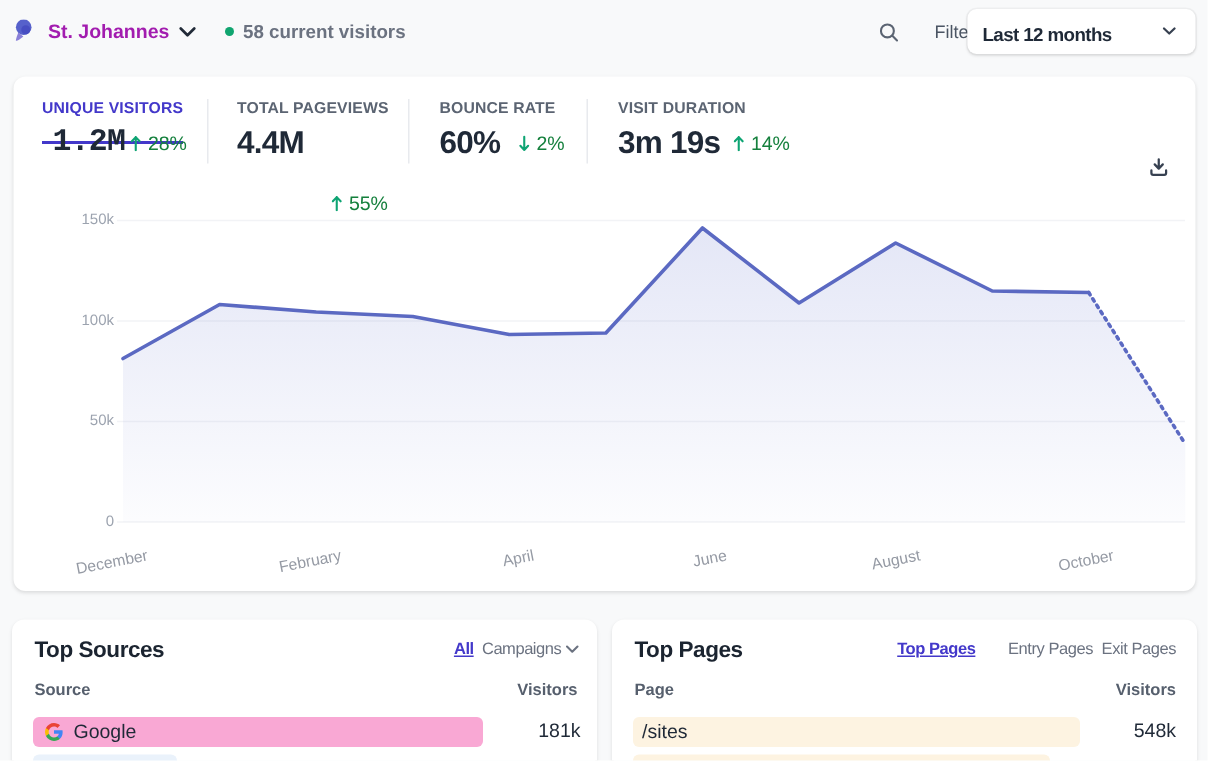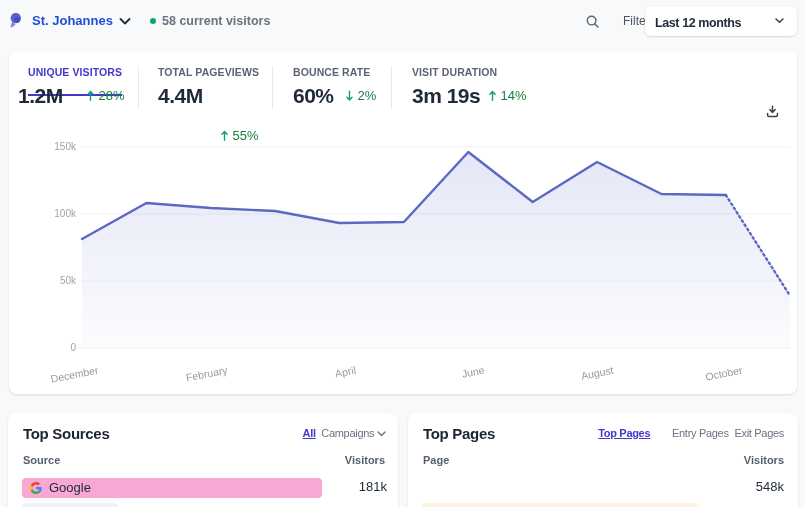--- a/index.html
+++ b/index.html
@@ -2,21 +2,21 @@
 <html><head>
 <meta charset="utf-8">
 <style>
   * { margin:0; padding:0; box-sizing:border-box; }
   html,body { width:805px; height:507px; overflow:hidden; }
   body { background:#f8f9fa; font-family:"Liberation Sans", sans-serif; position:relative; }
   .abs { position:absolute; }
   .card { position:absolute; background:#fff; border-radius:8px; box-shadow:0 1px 3px rgba(0,0,0,0.08), 0 1px 2px rgba(0,0,0,0.04); }
 
   
-  .site-name { left:32px; top:13px; font-size:13px; font-weight:bold; color:#1d4ed8; }
+  .site-name { left:32px; top:13px; font-size:13px; font-weight:bold; color:#a21caf; }
   .cur-vis { left:162px; top:14px; font-size:12.5px; font-weight:bold; color:#6b7280; }
   .filter-txt { left:623px; top:14px; font-size:12px; color:#4b5563; }
   .dropdown { left:645px; top:6px; width:152px; height:30px; background:#fff; border-radius:6px;
      box-shadow:0 1px 2px rgba(0,0,0,0.10), 0 0 0 1px rgba(0,0,0,0.03); }
   .dropdown span { position:absolute; left:10px; top:9.5px; font-size:12.5px; letter-spacing:-0.4px; font-weight:bold; color:#1f2937; }
 
   
   .stat-label { position:absolute; top:15px; font-size:10.5px; font-weight:bold; letter-spacing:0.1px; color:#5b6472; white-space:nowrap; }
   .lab-active { color:#4338ca; display:inline-block; line-height:10.5px; padding-bottom:16px; border-bottom:2px solid #4338ca; }
   .stat-value { position:absolute; top:33px; font-size:21px; letter-spacing:-0.5px; font-weight:bold; color:#1f2937; white-space:nowrap; }
@@ -54,21 +54,21 @@
 <div class="abs dropdown">
     <span>Last 12 months</span>
   <svg style="position:absolute; right:13.5px; top:12px;" width="9" height="6" viewBox="0 0 9 6">
       <path d="M1 1 L4.5 4.3 L8 1" fill="none" stroke="#374151" stroke-width="1.5" stroke-linecap="round" stroke-linejoin="round"></path>
     </svg>
 </div>
 
 <div class="card" style="left:9px; top:51px; width:788px; height:343px;">
 
   <div class="stat-label" style="left:19px;"><span class="lab-active">UNIQUE VISITORS</span></div>
-  <div class="stat-value" style="left:9px;">1.2M</div>
+  <div class="stat-value" style="left:26px;font-family:Liberation Mono, monospace;">1.2M</div>
   <div class="delta" style="left:77px;"><svg width="9" height="11" viewBox="0 0 9 11" style="vertical-align:-1px;">
         <path d="M4.5 10.2 L4.5 1.4 M1.9 4.2 L4.5 1.4 L7.1 4.2" fill="none" stroke="#0ea473" stroke-width="1.4" stroke-linecap="round" stroke-linejoin="round"></path>
       </svg> 28%</div>
 
   <div class="vline" style="left:129px;"></div>
   <div class="stat-label" style="left:149px;">TOTAL PAGEVIEWS</div>
   <div class="stat-value" style="left:149px;text-align:right;">4.4M</div>
   <div class="delta" style="left:211px;margin-top:40px;"><svg width="9" height="11" viewBox="0 0 9 11" style="vertical-align:-1px;">
         <path d="M4.5 10.2 L4.5 1.4 M1.9 4.2 L4.5 1.4 L7.1 4.2" fill="none" stroke="#0ea473" stroke-width="1.4" stroke-linecap="round" stroke-linejoin="round"></path>
       </svg> 55%</div>
@@ -145,15 +145,18 @@
   </div>
   <div class="bar-value" style="right:11px;">181k</div>
   <div class="bar-row" style="left:14px; top:90px; width:96px; background:#eaf2fb;"></div>
 </div>
 
 <div class="card" style="left:408px; top:413px; width:390px; height:110px;">
   <div class="card-title">Top Pages</div>
   <div class="tabs" style="right:14px;"><span class="tab-active">Top Pages</span> <span style="margin-left:3px;padding-left:16px;">Entry Pages</span> <span style="margin-left:3px;">Exit Pages</span></div>
   <div class="col-head" style="left:15px;">Page</div>
   <div class="col-head" style="right:14px;">Visitors</div>
+  <div class="bar-row" style="left:14px; top:65px; width:298px; background:#fdf3e1;">
+    <span class="bar-label" style="left:6px;">/sites</span>
+  </div>
   <div class="bar-value" style="right:14px;">548k</div>
   <div class="bar-row" style="left:14px; top:90px; width:278px; background:#fdf3e1;"></div>
 </div>
 
 </body></html>

